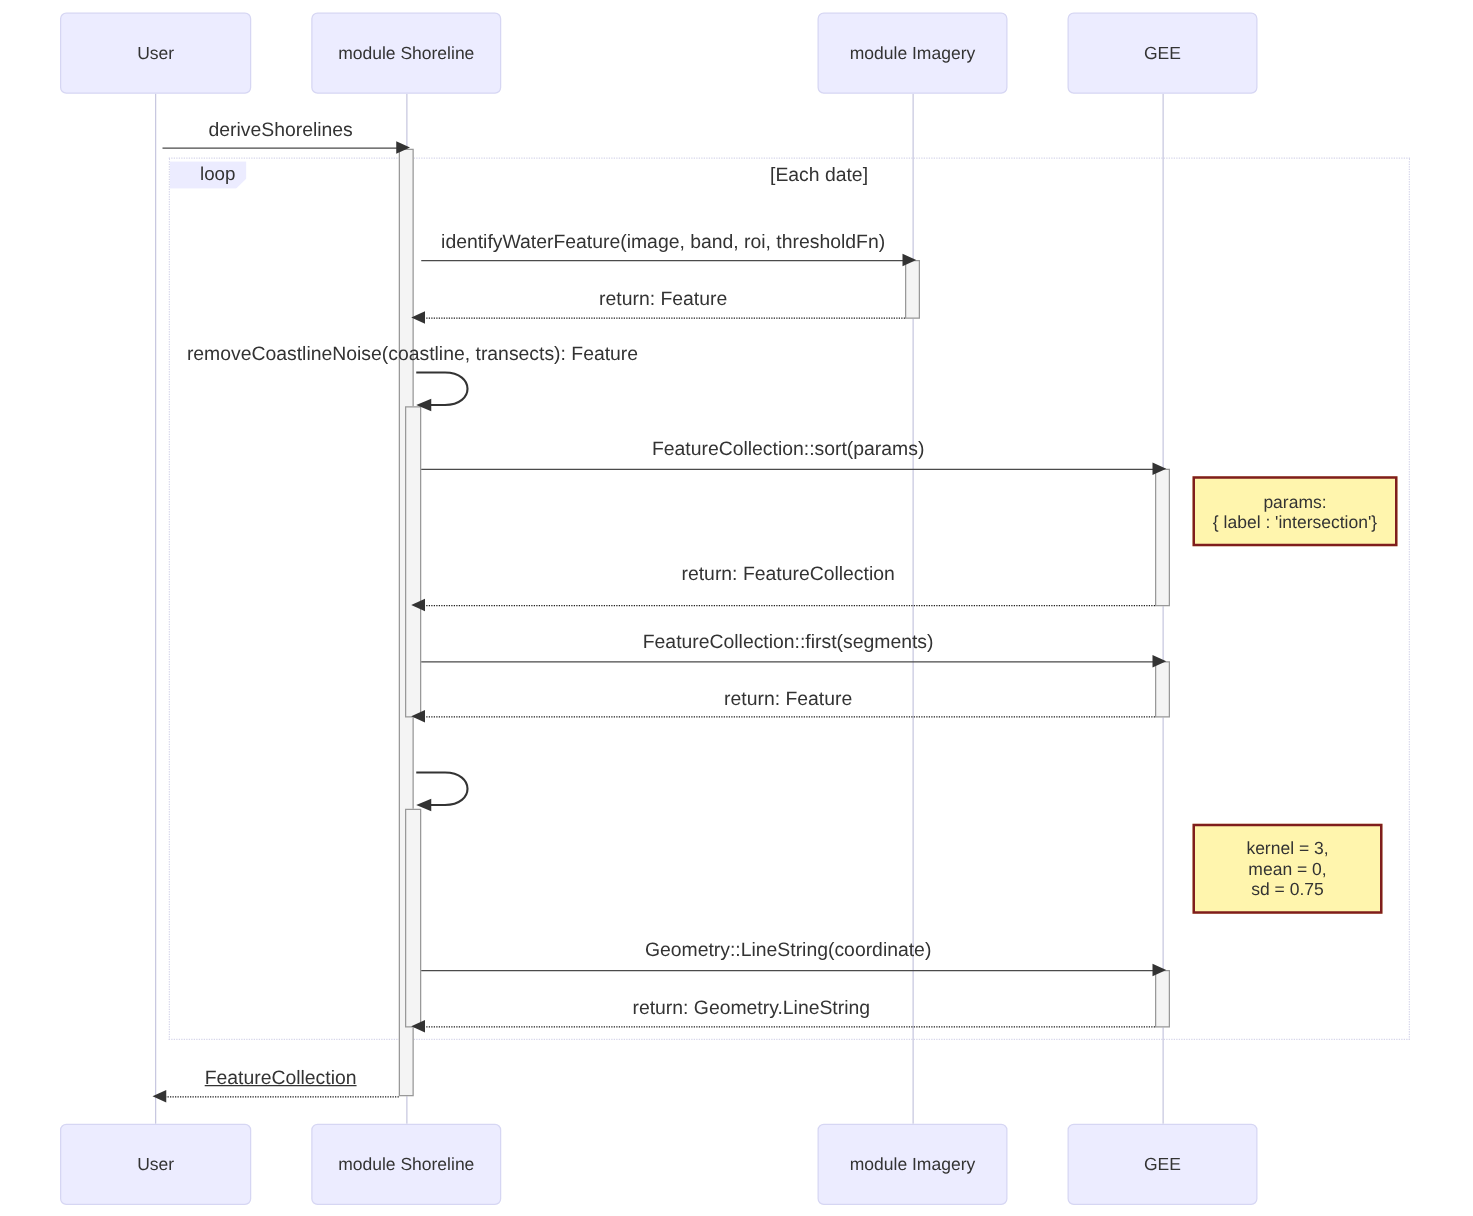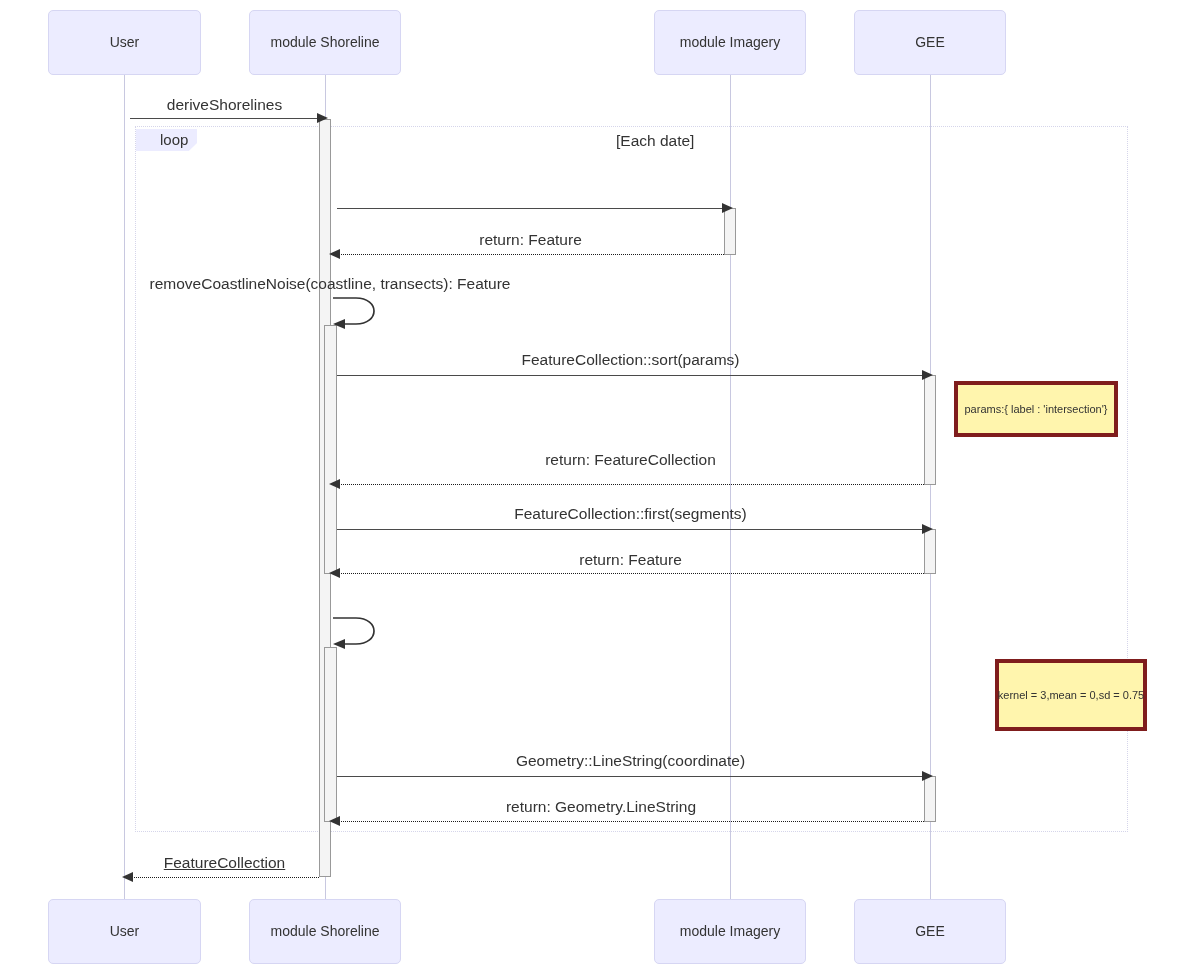--- a/index.html
+++ b/index.html
@@ -104,26 +104,26 @@
   }
   
   .selfloop {
     position: absolute;
   }
   
   .note {
     position: absolute;
     box-sizing: border-box;
     background: #FFF5AD;
-    border: 4px solid #7f1d1d;
-    color: #333333;
-    font-size: 11px;
+    border: 2px solid #7f1d1d;
+    color: #333333;
+    font-size: 14px;
     line-height: 16.5px;
     display: flex;
-    flex-direction: row;
+    flex-direction: column;
     align-items: center;
     justify-content: center;
     text-align: center;
     white-space: pre;
   }
 </style>
 </head>
 <body>
 
 <div id="canvas">
@@ -139,20 +139,21 @@
     <div class="activation" style="left: 324px; top: 647px; width: 13px; height: 175px;"></div>
     <div class="activation" style="left: 724px; top: 208px; width: 12px; height: 47px;"></div>
     <div class="activation" style="left: 924px; top: 375px; width: 12px; height: 110px;"></div>
     <div class="activation" style="left: 924px; top: 529px; width: 12px; height: 45px;"></div>
     <div class="activation" style="left: 924px; top: 776px; width: 12px; height: 46px;"></div>
     <div class="msg-line" style="left: 130px; top: 118px; width: 189px;"></div>
     <div class="arrowhead right" style="left: 317px; top: 113px;"></div>
     <div class="msg-label" style="left: 224.5px; top: 96px;">deriveShorelines</div>
     <div class="msg-line" style="left: 337px; top: 208px; width: 387px;"></div>
     <div class="arrowhead right" style="left: 722px; top: 203px;"></div>
+    <div class="msg-label" style="left: 530.5px; top: 185px;">identifyWaterFeature(image, band, roi, thresholdFn)</div>
     <div class="msg-line dashed" style="left: 337px; top: 254px; width: 387px;"></div>
     <div class="arrowhead left" style="left: 329px; top: 249px;"></div>
     <div class="msg-label" style="left: 530.5px; top: 231px;">return: Feature</div>
     <svg width="60" height="40" class="selfloop" style="position: absolute; left: 332px; top: 296px;">
       <path d="M 1 2 L 24 2 C 48 2 48 28 24 28 L 9 28" fill="none" stroke="#333333" stroke-width="1.7"></path>
       <polygon points="1,28 13,23 13,33" fill="#333333"></polygon>
     </svg>
     <div class="msg-label" style="left: 316px; top: 275px; transform: translateX(-50%); padding-left: 28px;">removeCoastlineNoise(coastline, transects): Feature</div>
     <div class="msg-line" style="left: 337px; top: 375px; width: 587px;"></div>
     <div class="arrowhead right" style="left: 922px; top: 370px;"></div>
@@ -173,21 +174,21 @@
     <div class="msg-line" style="left: 337px; top: 776px; width: 587px;"></div>
     <div class="arrowhead right" style="left: 922px; top: 771px;"></div>
     <div class="msg-label" style="left: 630.5px; top: 752px;">Geometry::LineString(coordinate)</div>
     <div class="msg-line dashed" style="left: 337px; top: 821px; width: 587px;"></div>
     <div class="arrowhead left" style="left: 329px; top: 816px;"></div>
     <div class="msg-label" style="left: 601px; top: 798px;">return: Geometry.LineString</div>
     <div class="msg-line dashed" style="left: 130px; top: 877px; width: 189px;"></div>
     <div class="arrowhead left" style="left: 122px; top: 872px;"></div>
     <div class="msg-label" style="left: 224.5px; top: 854px; text-decoration: underline;">FeatureCollection</div>
     <div class="note" style="left: 954px; top: 381px; width: 164px; height: 56px;"><div>params:</div><div>{ label : 'intersection'}</div></div>
-    <div class="note" style="left: 954px; top: 659px; width: 152px; height: 72px; margin-left: 41px;"><div>kernel = 3,</div><div>mean = 0,</div><div>sd = 0.75</div></div>
+    <div class="note" style="left: 954px; top: 659px; width: 152px; height: 72px;"><div>kernel = 3,</div><div>mean = 0,</div><div>sd = 0.75</div></div>
     <div class="actor" style="left: 48px; top: 10px; width: 153px; height: 65px;">
       <span>User</span>
     </div>
     <div class="actor" style="left: 48px; top: 899px; width: 153px; height: 65px;">
       <span>User</span>
     </div>
     <div class="actor" style="left: 249px; top: 10px; width: 152px; height: 65px;">
       <span>module Shoreline</span>
     </div>
     <div class="actor" style="left: 249px; top: 899px; width: 152px; height: 65px;">

